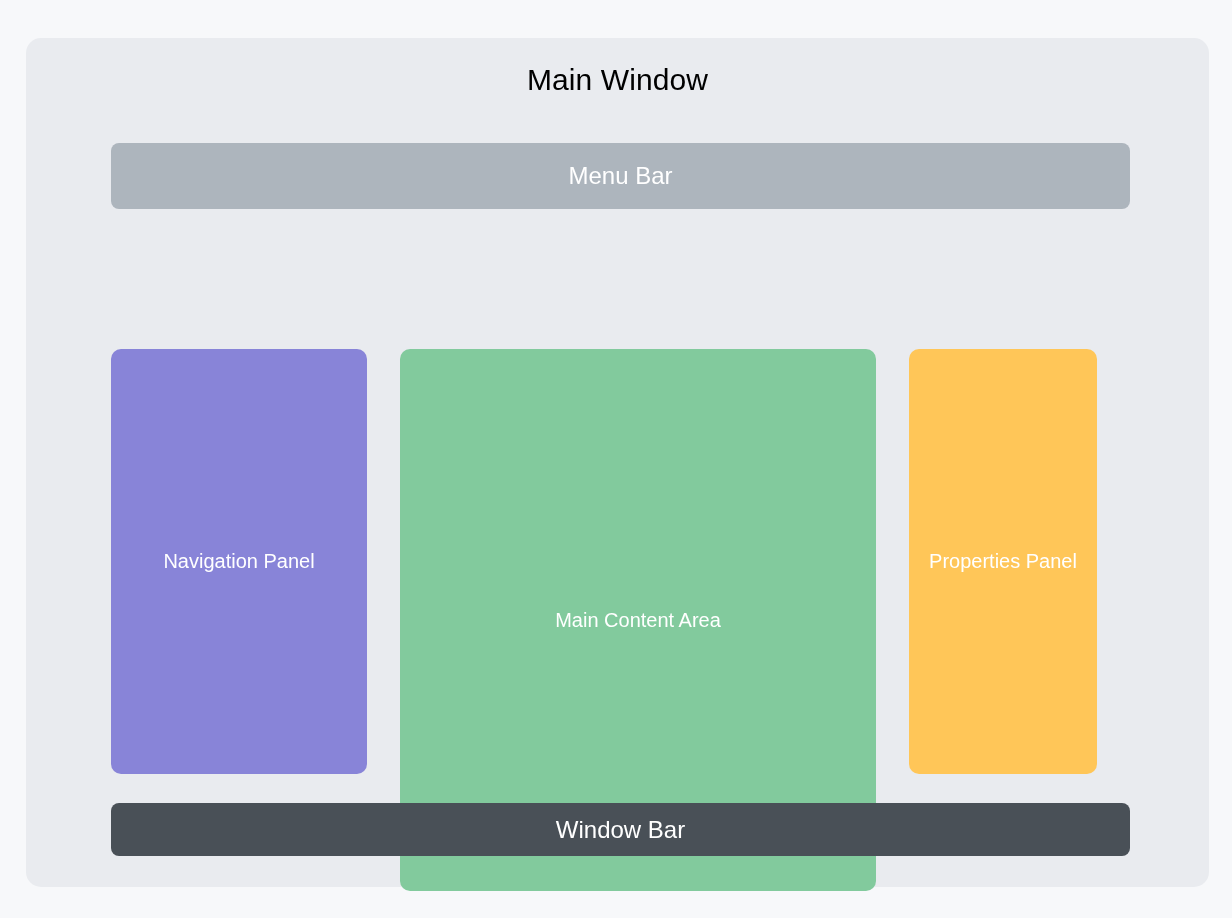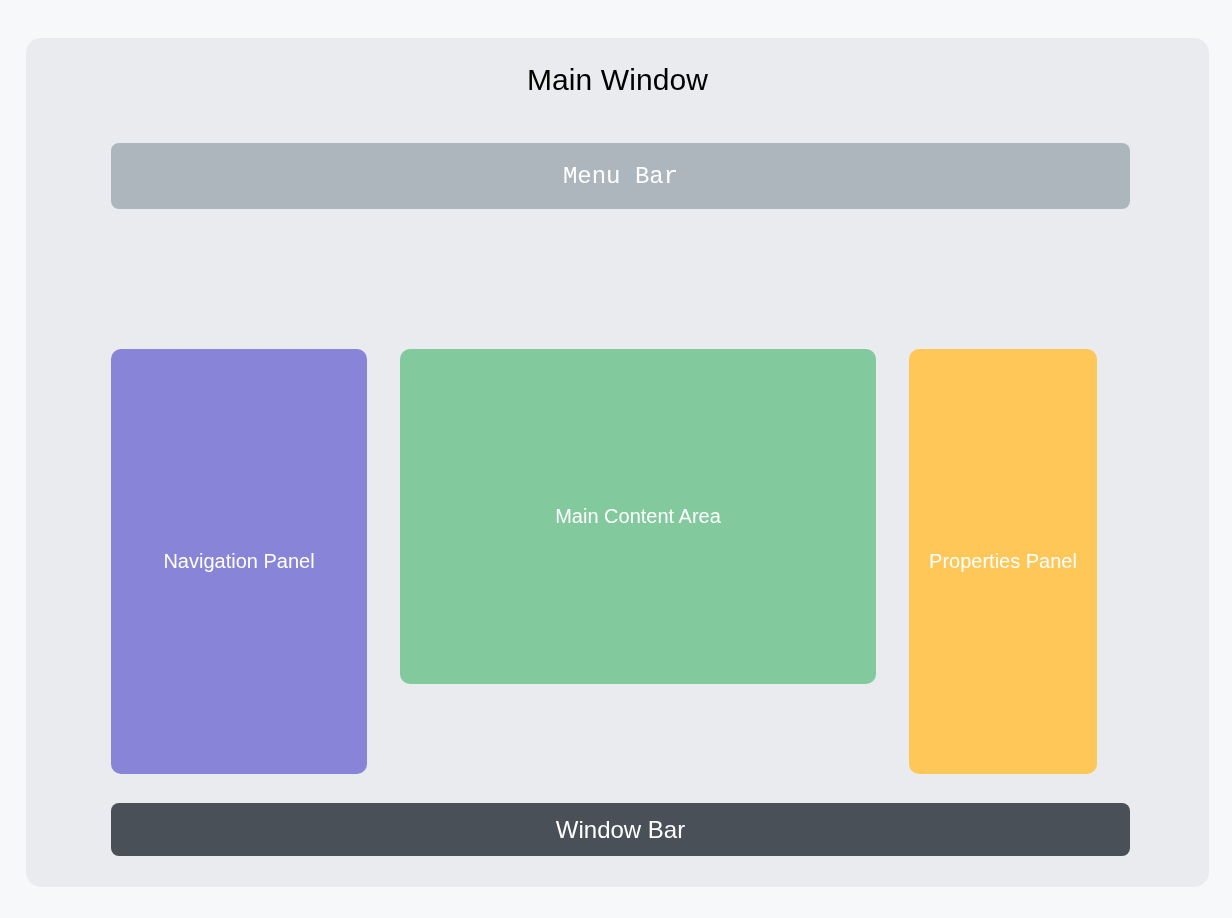--- a/index.html
+++ b/index.html
@@ -60,21 +60,20 @@
     color: #ffffff;
     font-size: 24px;
     font-family: "Liberation Sans", sans-serif;
     box-sizing: border-box;
   }
 
   .menu-bar {
     top: 105px;
     height: 66px;
     background: #adb5bd;
-    font-family: Liberation Mono, monospace;
   }
 
   .tool-bar {
     top: 207px;
     height: 66px;
     background: #6c757d;
   }
 
   .status-bar {
     top: 765px;
@@ -107,21 +106,21 @@
   .panel-nav {
     left: 0px;
     width: 256px;
     height: 425px;
     background: #8884d8;
   }
 
   .panel-main {
     left: 289px;
     width: 476px;
-    height: 335px;
+    height: 542px;
     background: #82ca9d;
   }
 
   .panel-props {
     left: 798px;
     width: 188px;
     height: 425px;
     background: #ffc658;
   }
 

